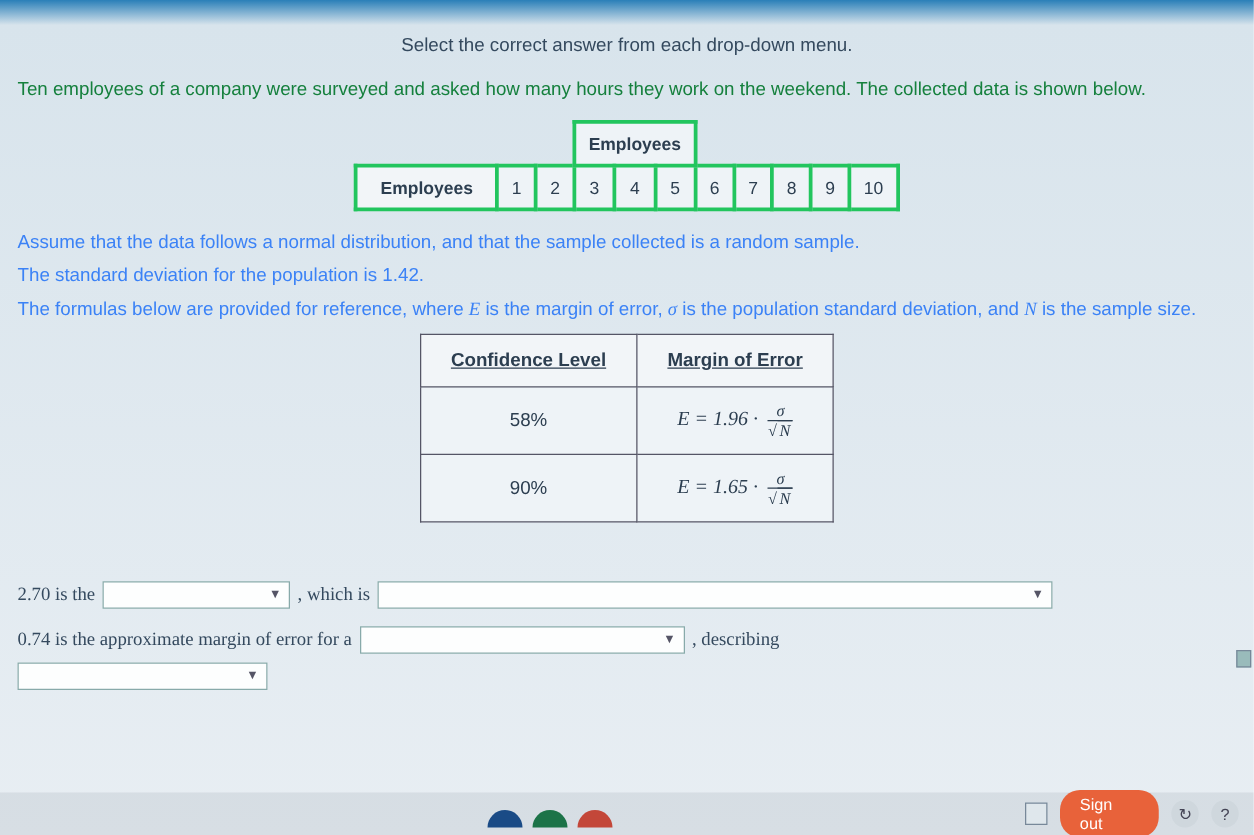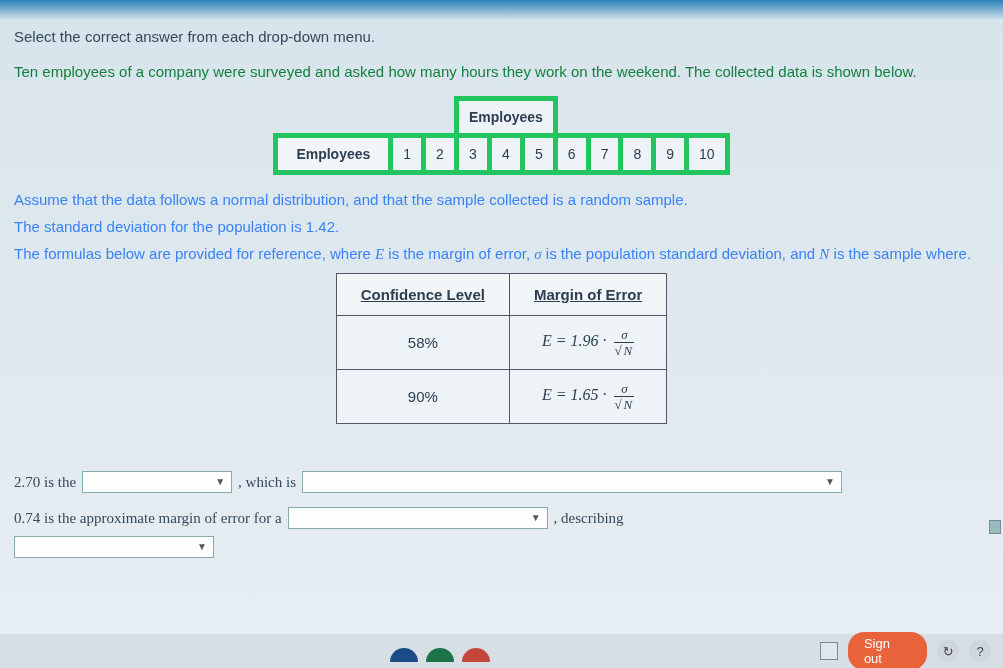--- a/index.html
+++ b/index.html
@@ -16,20 +16,21 @@
       position: relative;
       color: #2c3e50;
     }
     .content {
       padding: 28px 14px 0 14px;
     }
     .instruction {
       font-size: 15px;
       margin-bottom: 18px;
       color: #34495e;
+      text-align: center;
     }
     .description {
       font-size: 15px;
       margin-bottom: 16px;
       color: #15803d;
     }
     .table-wrap {
       display: flex;
       justify-content: center;
       margin-bottom: 16px;
@@ -40,21 +41,21 @@
     .emp-caption-cell {
       border: 1px solid #556;
       background: #f2f5f8;
       padding: 8px 18px;
       font-weight: bold;
       font-size: 15px;
       text-align: center;
       color: #2c3e50;
     }
     .emp-table th, .emp-table td {
-      border: 5px solid #22c55e;
+      border: 3px solid #22c55e;
       padding: 8px 10px;
       font-size: 14px;
       text-align: center;
       color: #2c3e50;
       background: #eef3f7;
     }
     .emp-table th.row-header {
       background: #f2f5f8;
       font-weight: bold;
       text-align: center;
@@ -258,21 +259,21 @@
         <td>9</td>
         <td>10</td>
       </tr>
     </tbody>
       </table>
   </div>
 
   <p class="para">Assume that the data follows a normal distribution, and that the sample collected is a random sample.</p>
   <p class="para">The standard deviation for the population is 1.42.</p>
   <p class="para">
-    <span>The formulas below are provided for reference, where </span><span class="italic">E</span><span> is the margin of error, </span><span class="italic">σ</span><span> is the population standard deviation, and </span><span class="italic">N</span><span> is the sample where.</span>
+    <span>The formulas below are provided for reference, where </span><span class="italic">E</span><span> is the margin of error, </span><span class="italic">σ</span><span> is the population standard deviation, and </span><span class="italic">N</span><span> is the sample size.</span>
   </p>
 
   <div class="ref-wrap">
     <table class="ref-table">
       <tbody>
           <tr>
         <th>Confidence Level</th>
         <th>Margin of Error</th>
       </tr>
       <tr>

